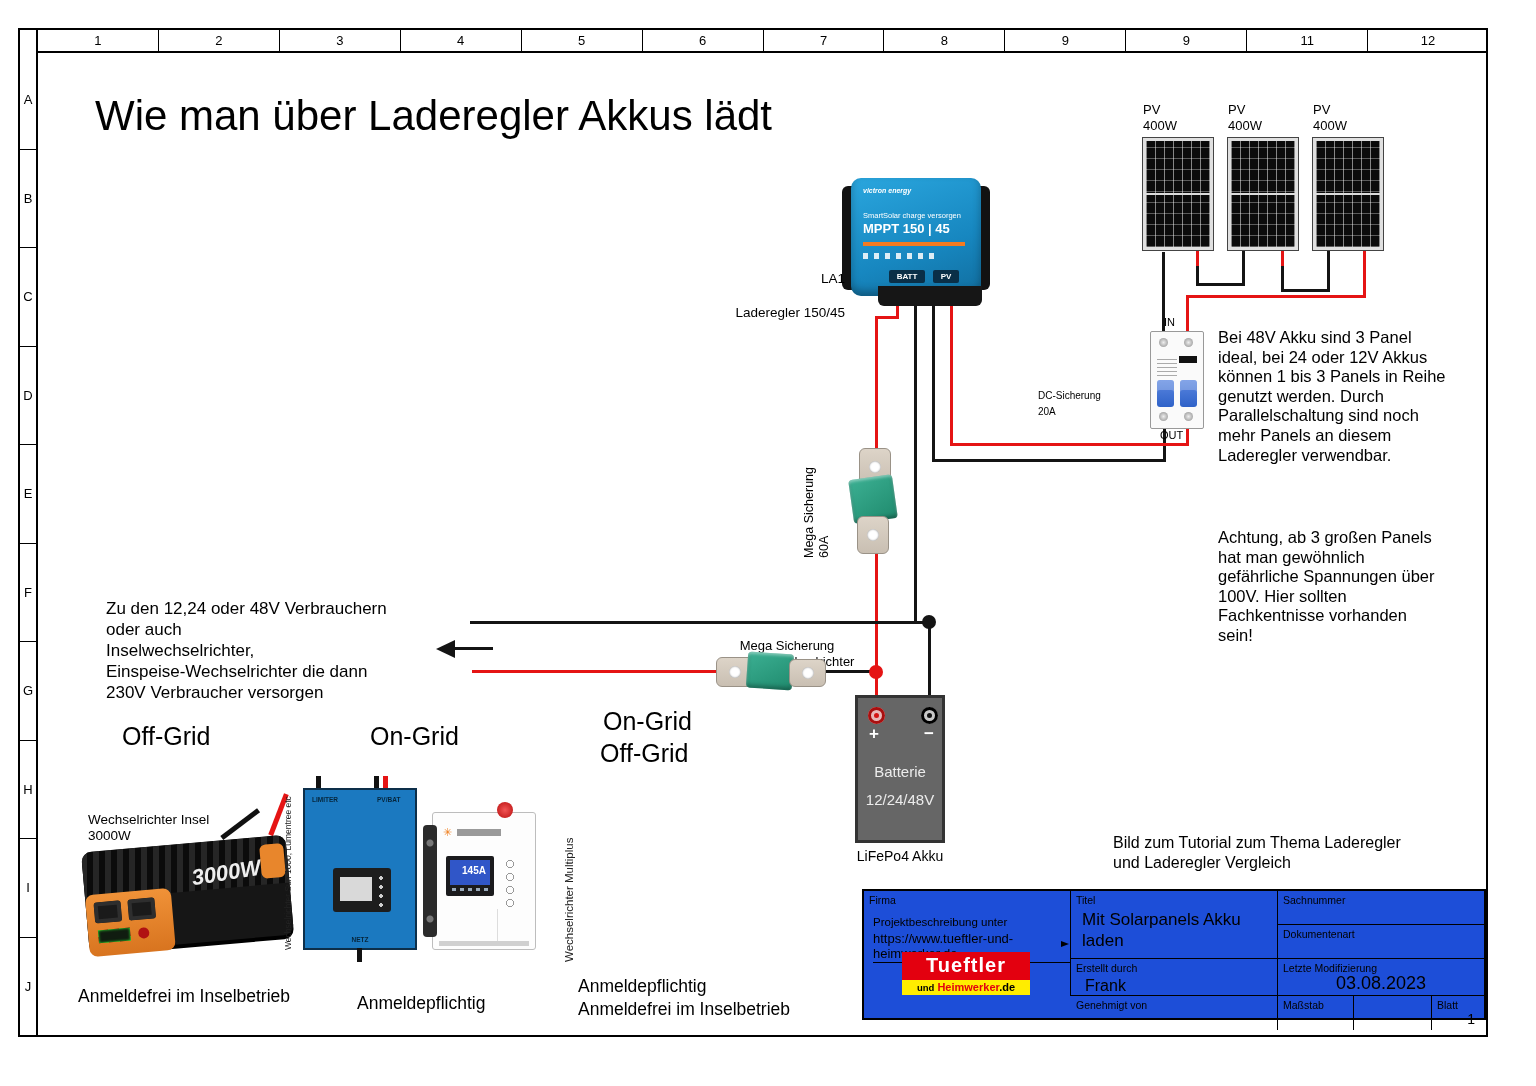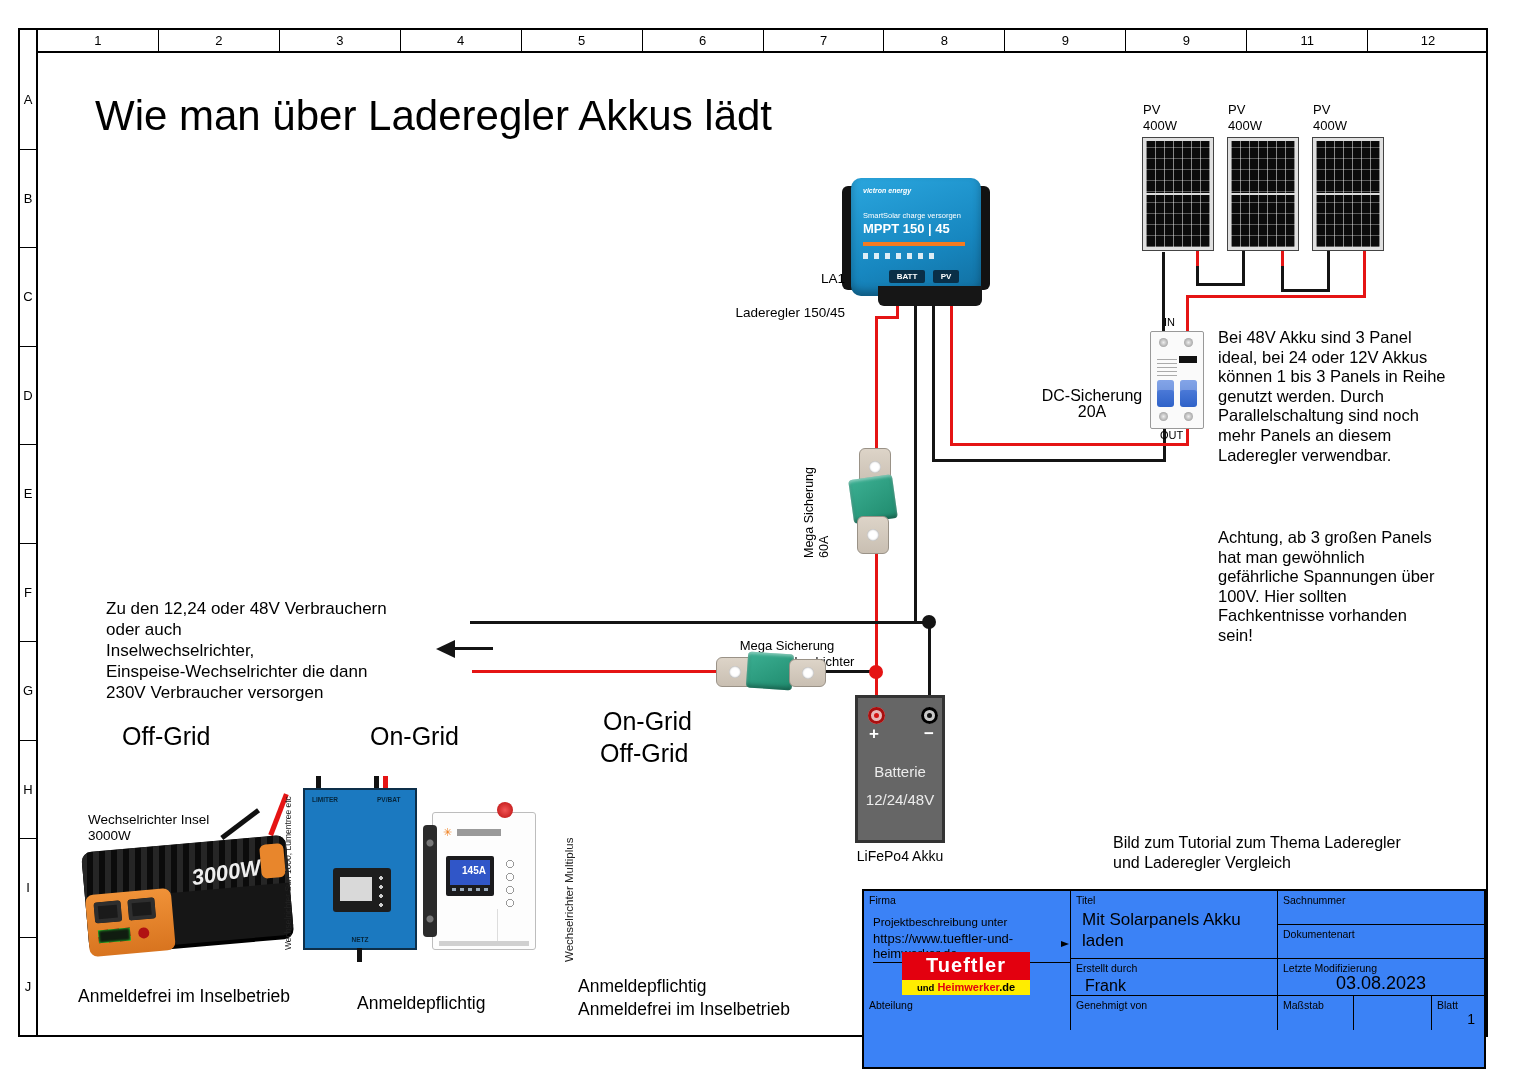--- a/index.html
+++ b/index.html
@@ -31,22 +31,22 @@
       repeating-linear-gradient(0deg,rgba(255,255,255,.33) 0 1px,transparent 1px 11px)}
   .pv-mid{position:absolute;left:0;top:52px;width:100%;height:2px;background:#ddd}
   .pv-label{font-size:13px;line-height:16px;margin-bottom:4px}
   
   .tab{position:absolute;background:linear-gradient(#ddd4c8,#c9bfb2);border:1px solid #9a9287;border-radius:6px}
   .tab .hole{position:absolute;left:50%;top:50%;width:12px;height:12px;margin:-6px 0 0 -6px;
     background:#fff;border-radius:50%;box-shadow:inset 0 0 2px #777}
   .fusebody{position:absolute;background:linear-gradient(150deg,#3cb093,#1f8a6d);border-radius:4px;
     box-shadow:inset 0 2px 3px rgba(255,255,255,.4), inset 0 -3px 4px rgba(0,0,0,.3)}
   
-  #tblock{position:absolute;left:862px;top:889px;width:624px;height:180px;
-    border:2px solid #000;box-sizing:border-box;background:#3b82f6}
+  #tblock{position:absolute;left:862px;top:889px;width:624px;height:131px;
+    border:2px solid #000;box-sizing:border-box;background:#1d4ed8}
   .tcell{position:absolute;box-sizing:border-box}
   .tlabel{font-size:10.5px;padding:3px 5px}
   .br{border-right:1px solid #000}.bb{border-bottom:1px solid #000}
   .cap{position:absolute;font-size:17.5px}
   .heading{position:absolute;font-size:25px}
   .note{position:absolute;font-size:16.5px;line-height:19.6px}
 </style>
 </head>
 <body>
 
@@ -165,21 +165,21 @@
     <div class="dot" style="left:8px;top:6px;width:9px;height:9px;background:radial-gradient(#eee,#8a8a8a)"></div>
     <div class="dot" style="left:33px;top:6px;width:9px;height:9px;background:radial-gradient(#eee,#8a8a8a)"></div>
     <div class="abs" style="left:6px;top:24px;width:20px;height:20px;background:repeating-linear-gradient(0deg,#aaa 0 1px,transparent 1px 4px)"></div>
     <div class="abs" style="left:28px;top:24px;width:18px;height:7px;background:#111"></div>
     <div class="abs" style="left:6px;top:48px;width:17px;height:27px;border-radius:3px;background:linear-gradient(#5a86e0,#2f62c8);box-shadow:inset 0 10px 0 rgba(255,255,255,.25)"></div>
     <div class="abs" style="left:29px;top:48px;width:17px;height:27px;border-radius:3px;background:linear-gradient(#5a86e0,#2f62c8);box-shadow:inset 0 10px 0 rgba(255,255,255,.25)"></div>
     <div class="dot" style="left:8px;top:80px;width:9px;height:9px;background:radial-gradient(#eee,#8a8a8a)"></div>
     <div class="dot" style="left:33px;top:80px;width:9px;height:9px;background:radial-gradient(#eee,#8a8a8a)"></div>
   </div>
   <div class="txt" style="left:1160px;top:429px;font-size:11px">OUT</div>
-  <div class="txt" style="left:1038px;top:372px;width:108px;text-align:center;font-size:16px;line-height:16px">
+  <div class="txt" style="left:1038px;top:372px;width:108px;text-align:left;font-size:10px;line-height:16px">
     <div>DC-Sicherung</div><div>20A</div>
   </div>
 
   <div class="note" style="left:1218px;top:328px;width:300px">
       <div class="">Bei 48V Akku  sind 3 Panel</div>
       <div class="">ideal, bei 24 oder 12V Akkus</div>
       <div class="">können 1 bis 3 Panels  in Reihe</div>
       <div class="">genutzt werden. Durch</div>
       <div class="">Parallelschaltung sind  noch</div>
       <div class="">mehr Panels an diesem</div>
@@ -330,23 +330,20 @@
       <div class="tlabel">Dokumentenart</div>
     </div>
     <div class="tcell br bb" style="left:207px;top:68px;width:207px;height:37px">
       <div class="tlabel">Erstellt durch</div>
       <div style="padding-left:14px;font-size:16px">Frank</div>
     </div>
     <div class="tcell bb" style="left:414px;top:68px;width:206px;height:37px">
       <div class="tlabel">Letzte Modifizierung</div>
       <div style="margin-top:-4px;text-align:center;font-size:18px">03.08.2023</div>
     </div>
-    <div class="tcell br" style="left:0;top:105px;width:207px;height:34px">
-      <div class="tlabel">Abteilung</div>
-    </div>
     <div class="tcell br" style="left:207px;top:105px;width:207px;height:34px">
       <div class="tlabel">Genehmigt von</div>
     </div>
     <div class="tcell br" style="left:414px;top:105px;width:76px;height:34px">
       <div class="tlabel">Maßstab</div>
     </div>
     <div class="tcell br" style="left:490px;top:105px;width:78px;height:34px"></div>
     <div class="tcell" style="left:568px;top:105px;width:52px;height:34px">
       <div class="tlabel">Blatt</div>
       <div style="margin-top:-3px;text-align:right;padding-right:9px;font-size:14px">1</div>

